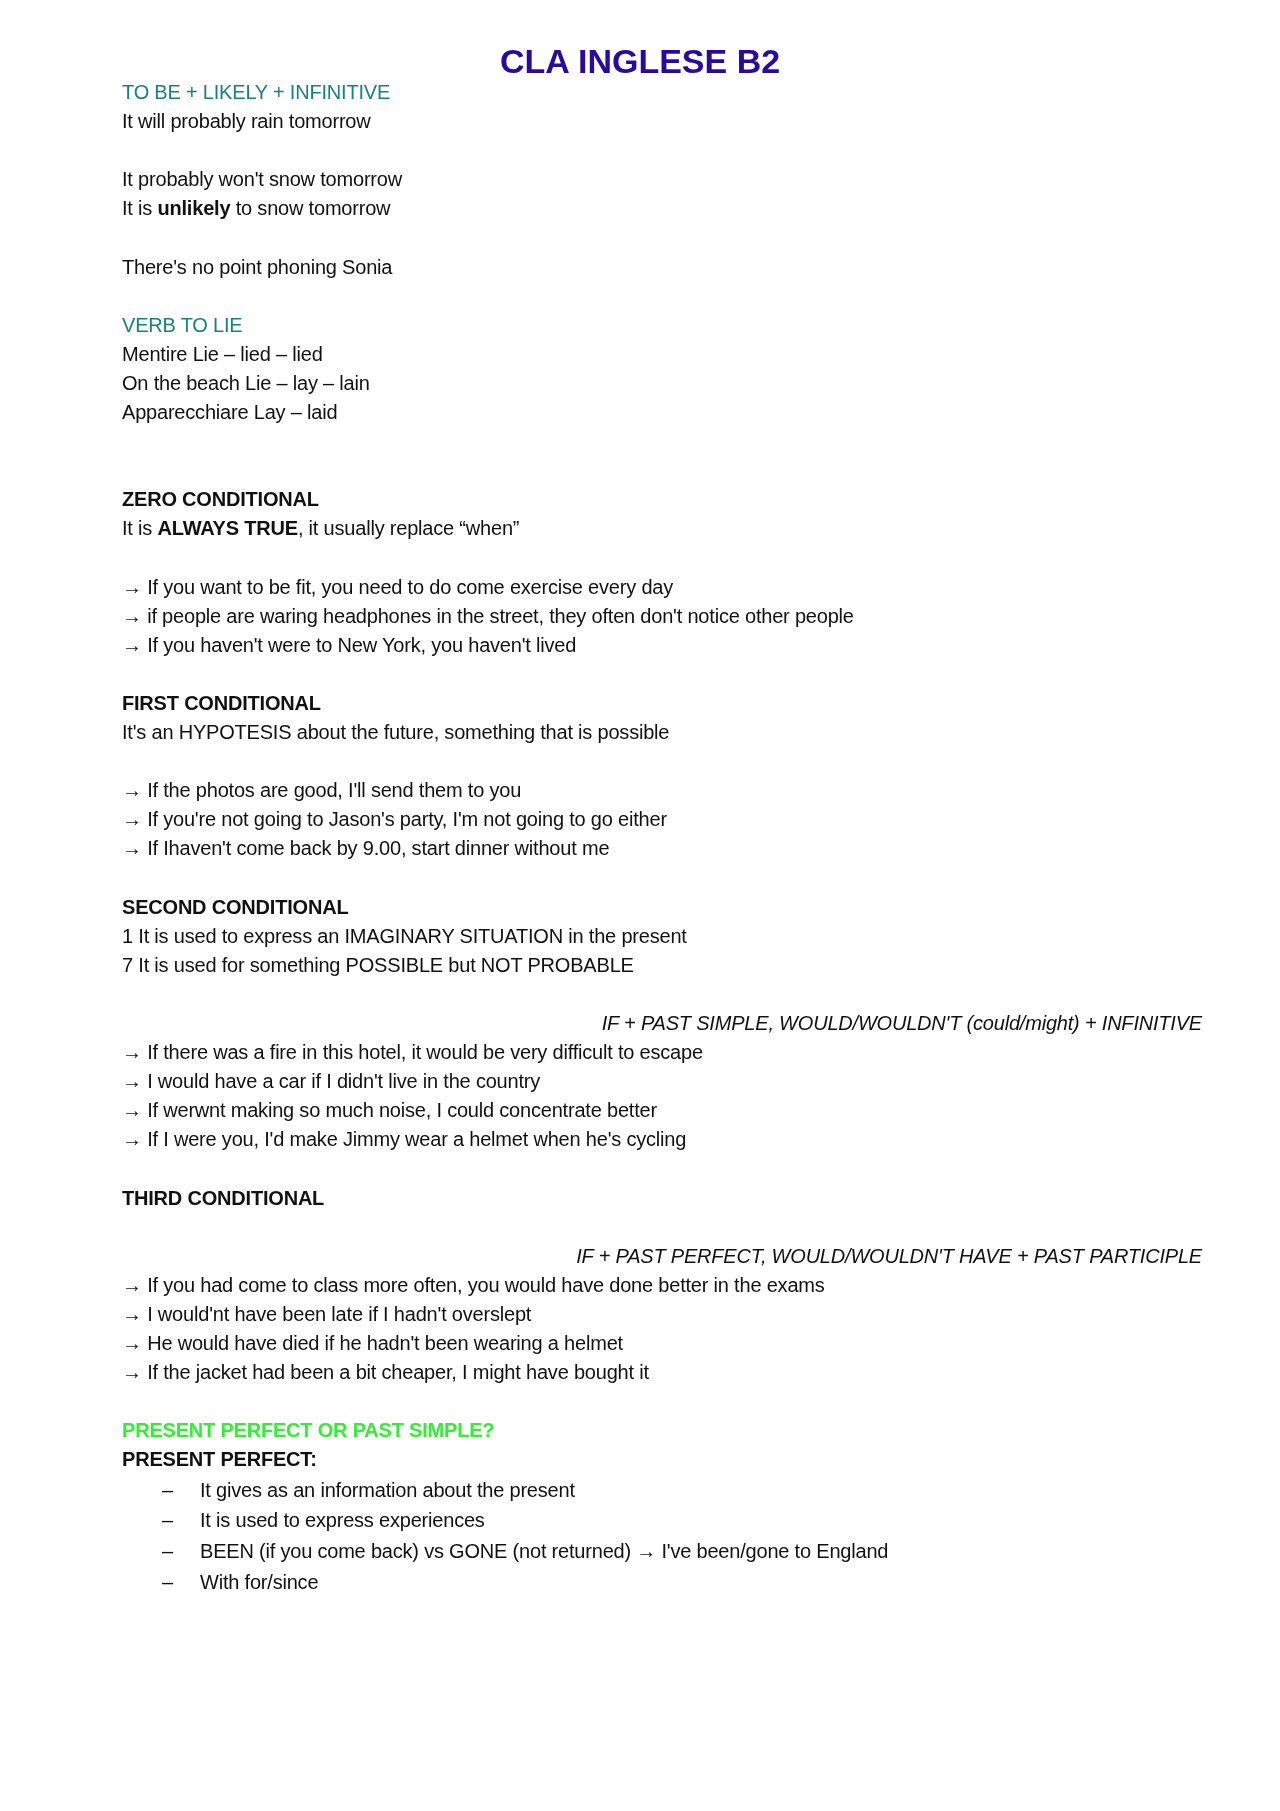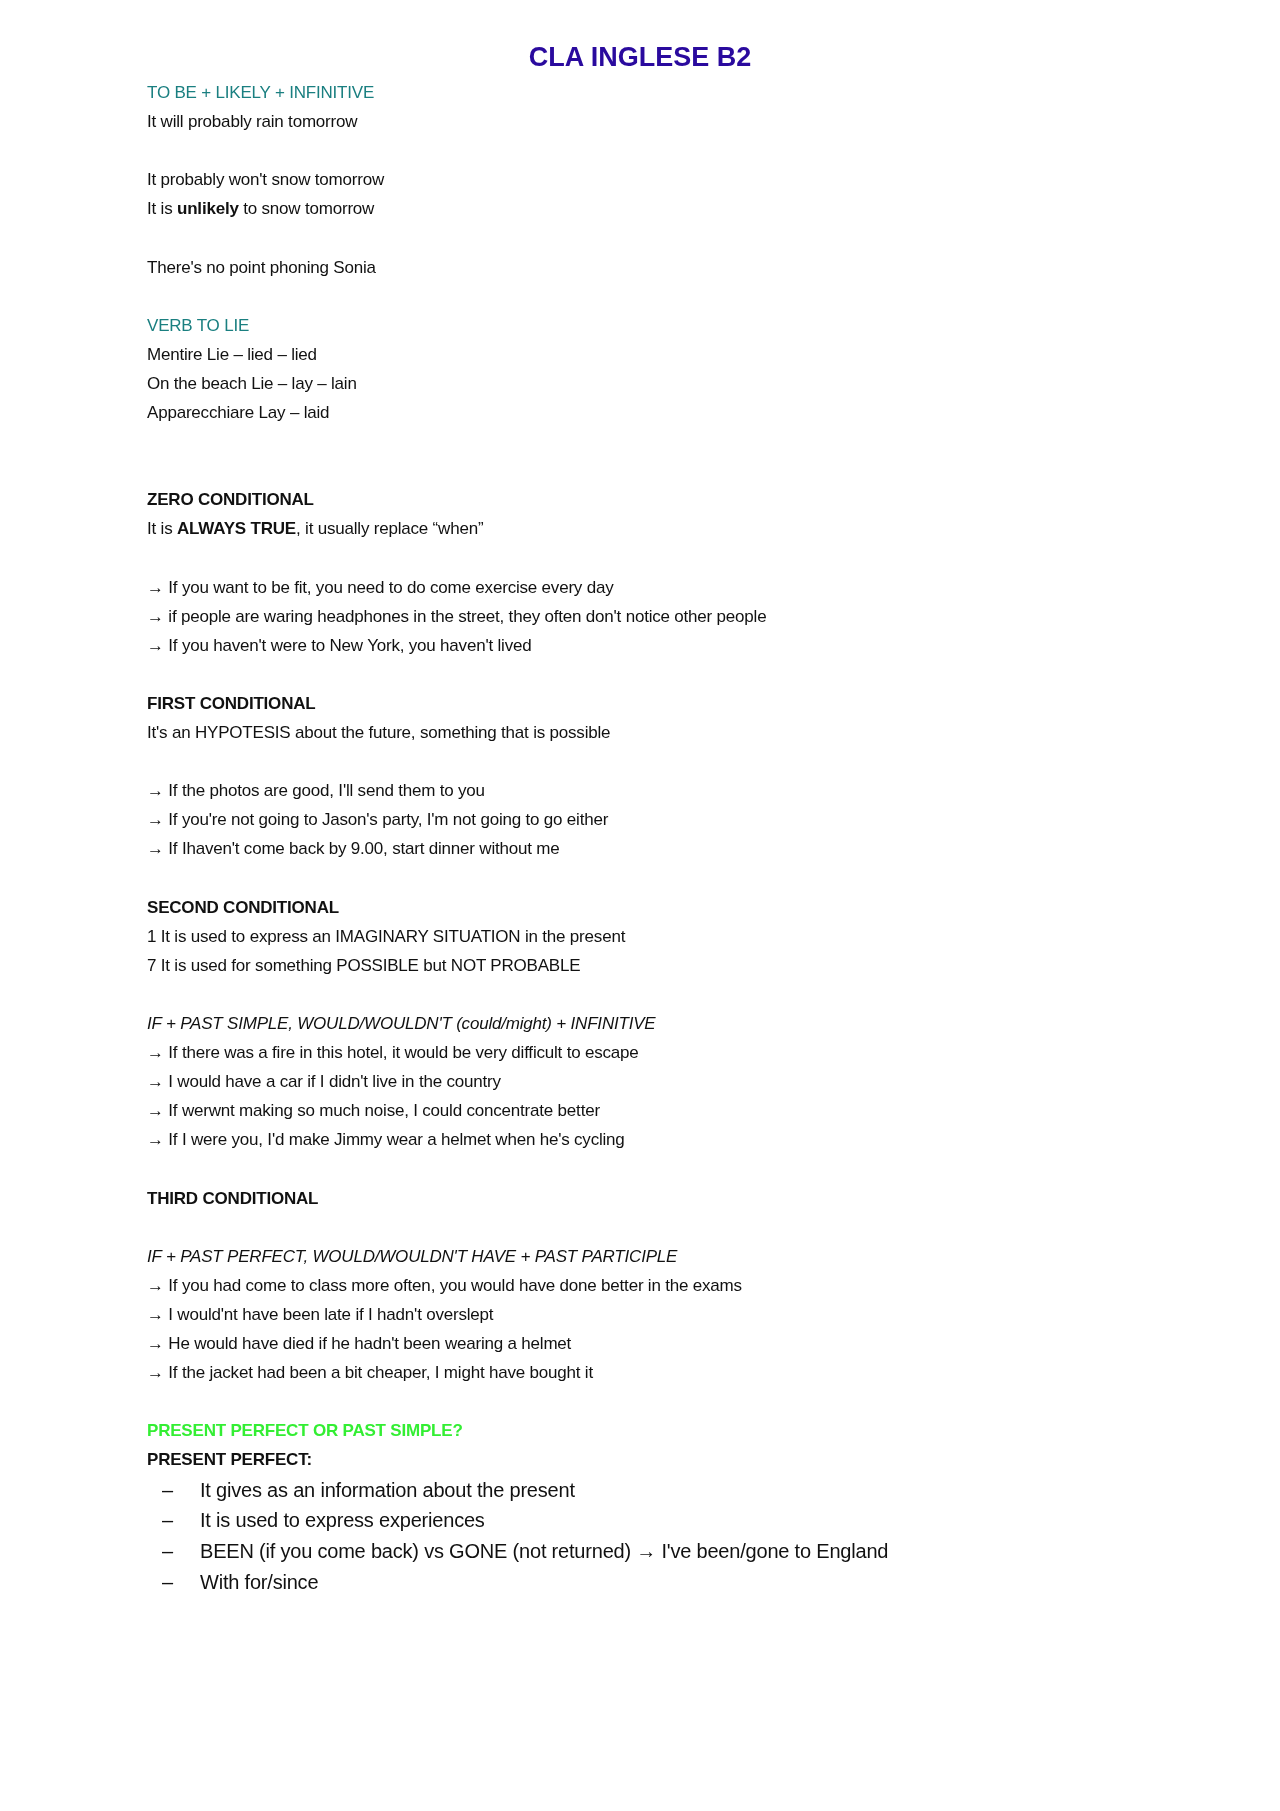--- a/index.html
+++ b/index.html
@@ -1,28 +1,28 @@
 <!DOCTYPE html>
 <html><head>
 <meta charset="utf-8">
 <style>
   html, body { margin: 0; padding: 0; background: #ffffff; }
   body { width: 1280px; height: 1811px; position: relative; overflow: hidden;
          font-family: "Liberation Sans", "DejaVu Sans", sans-serif; color: #111111; }
   .page { position: absolute; left: 0; top: 0; width: 1280px; height: 1811px; }
   .title { position: absolute; left: 0; width: 1280px; top: 42px; text-align: center;
-           font-size: 27px; font-weight: bold; letter-spacing: 0px; }
+           font-size: 34px; font-weight: bold; letter-spacing: 0px; }
   .content { position: absolute; left: 122px; top: 78px; width: 1080px; }
-  .line { height: 29.1px; line-height: 29.1px; font-size: 17px; white-space: nowrap; letter-spacing: -0.2px; margin-left: 25px; }
+  .line { height: 29.1px; line-height: 29.1px; font-size: 20px; white-space: nowrap; letter-spacing: -0.2px; }
   .blank { height: 29.1px; }
   .teal { color: #1a7f80; }
   .red { color: #ff1a1a; font-weight: bold; }
   .green { color: #33ee33; font-weight: bold; }
   .bold { font-weight: bold; }
-  .italic { font-style: italic; }
+  .italic { font-style: italic; text-align: right; }
   .bullets { margin: 0; padding: 0; list-style: none; }
   .bullet { height: 30.8px; line-height: 30.8px; font-size: 20px; white-space: nowrap; position: relative; padding-left: 78px; letter-spacing: -0.2px; }
   .bullet .dash { position: absolute; left: 40px; top: 0; }
 </style>
 </head>
 <body>
 
 <div class="page">
 
   <div class="title" style="color:#2a0a9e;">CLA INGLESE B2</div>

